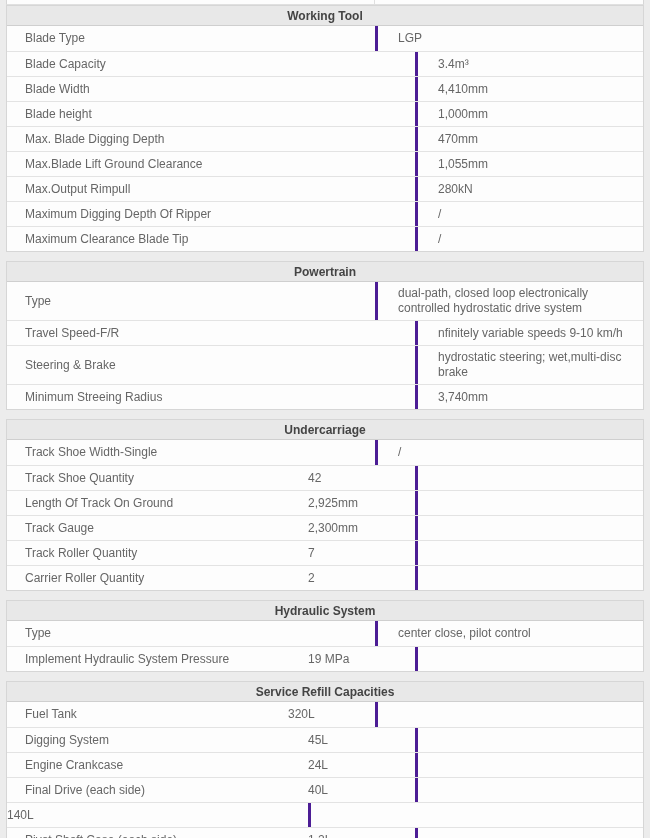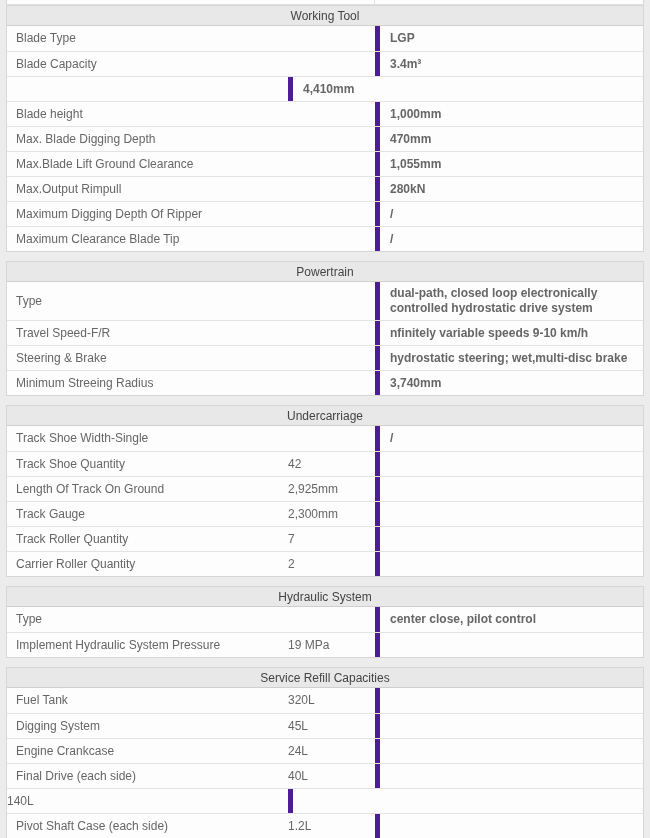--- a/index.html
+++ b/index.html
@@ -32,49 +32,48 @@
   .section-header {
     background: #e8e8e8;
     border-bottom: 1px solid #cfcfcf;
     height: 20px;
     display: flex;
     align-items: center;
     justify-content: center;
   }
   .section-header span {
     font-size: 12px;
-    font-weight: normal;
+    font-weight: bold;
     color: #444444;
   }
 
   .spec-row {
     display: grid;
     grid-template-columns: 281px 87px 1fr;
     min-height: 25px;
     align-items: center;
     background: #fdfdfd;
   }
-  .spec-row + .spec-row { border-top: 1px solid #e3e3e3; }
+  .spec-row + .spec-row { border-top: 1px solid #e3e3e3; gap: 20px; }
 
   .cell {
     font-size: 12px;
     color: #666666;
     line-height: 15px;
     padding: 4px 4px 4px 0;
   }
-  .cell.label { padding-left: 9px; }
+  .cell.label { padding-left: 18px; }
   .cell.mid   { padding-left: 0; }
   .cell.right {
-    border-left: 5px solid #4c1d95;
+    border-left: 3px solid #4c1d95;
     align-self: stretch;
     display: flex;
     align-items: center;
-    padding-left: 10px;
+    padding-left: 20px;
     padding-right: 12px;
-    font-weight: bold;
   }
 </style>
 </head>
 <body>
 
 <div class="spec-table">
   <div class="sliver">
     <div></div>
     <div class="sliver-right"></div>
   </div>
@@ -90,20 +89,21 @@
     <div class="cell right">LGP</div>
   </div>
 
   <div class="spec-row">
     <div class="cell label">Blade Capacity</div>
     <div class="cell mid"></div>
     <div class="cell right">3.4m³</div>
   </div>
 
   <div class="spec-row">
+    <div class="cell label">Blade Width</div>
     <div class="cell mid"></div>
     <div class="cell right">4,410mm</div>
   </div>
 
   <div class="spec-row">
     <div class="cell label">Blade height</div>
     <div class="cell mid"></div>
     <div class="cell right">1,000mm</div>
   </div>
 

